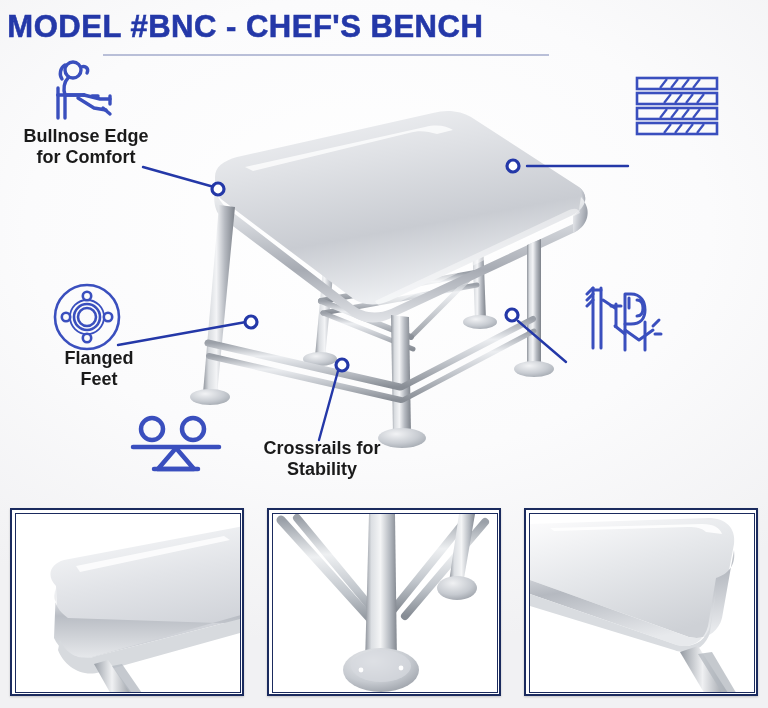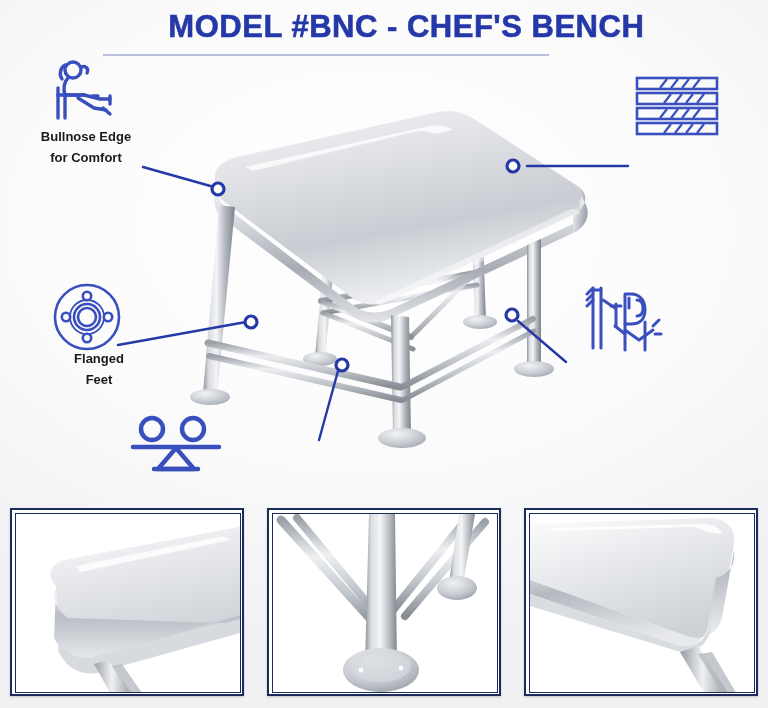--- a/index.html
+++ b/index.html
@@ -10,21 +10,21 @@
     overflow:hidden;
   }
   #page{
     position:relative;width:768px;height:708px;
     background:
       radial-gradient(ellipse 620px 420px at 48% 32%, #ffffff 0%, #fbfbfc 55%, #f1f1f3 100%);
   }
 
   
   .title-wrap{
-    position:absolute;left:0;top:8px;width:652px;text-align:right;
+    position:absolute;left:0;top:8px;width:652px;text-align:left;
   }
   .title{
     display:inline-block;
     font-family:"Liberation Sans", sans-serif;
     font-weight:bold;
     font-size:32px;
     letter-spacing:0.5px;
     color:#2438a8;
     -webkit-text-stroke:0.6px #2438a8;
     padding-bottom:5px;
@@ -36,21 +36,21 @@
   }
 
   
   .callout-layer{position:absolute;left:0;top:0;width:768px;height:708px;pointer-events:none;}
 
   
   .feat-label{
     position:absolute;
     font-family:"Liberation Sans", sans-serif;
     font-weight:bold;
-    font-size:13px;
+    font-size:18px;
     line-height:21px;
     color:#1a1a1a;
     text-align:center;
     white-space:pre-line;
   }
 
   .feat-icon{position:absolute;}
 
   
   .product{position:absolute;left:175px;top:105px;width:420px;height:355px;}
@@ -271,20 +271,22 @@
 
   <div class="feat-icon" style="left:130px;top:415px;">
     <svg width="92" height="58" viewBox="0 0 92 58" fill="none" stroke="#3a4fbe" stroke-width="4.5">
       <circle cx="22" cy="14" r="11"></circle>
       <circle cx="63" cy="14" r="11"></circle>
       <path d="M3 32 L89 32" stroke-linecap="round"></path>
       <path d="M46 33 L28 54 L64 54 Z" stroke-linejoin="round"></path>
       <path d="M24 54 L68 54" stroke-linecap="round"></path>
     </svg>
   </div>
+  <div class="feat-label" style="left:212px;top:438px;width:220px;text-align:center;">Crossrails for
+Stability</div>
 
   <div class="thumbs">
 
     <div class="thumb">
       <div class="thumb-inner">
         <svg width="228" height="182" viewBox="0 0 228 182">
           <defs>
             <linearGradient id="t1top" x1="0" y1="0" x2="0.3" y2="1">
               <stop offset="0%" stop-color="#fafbfc"></stop>
               <stop offset="50%" stop-color="#e2e4e8"></stop>

